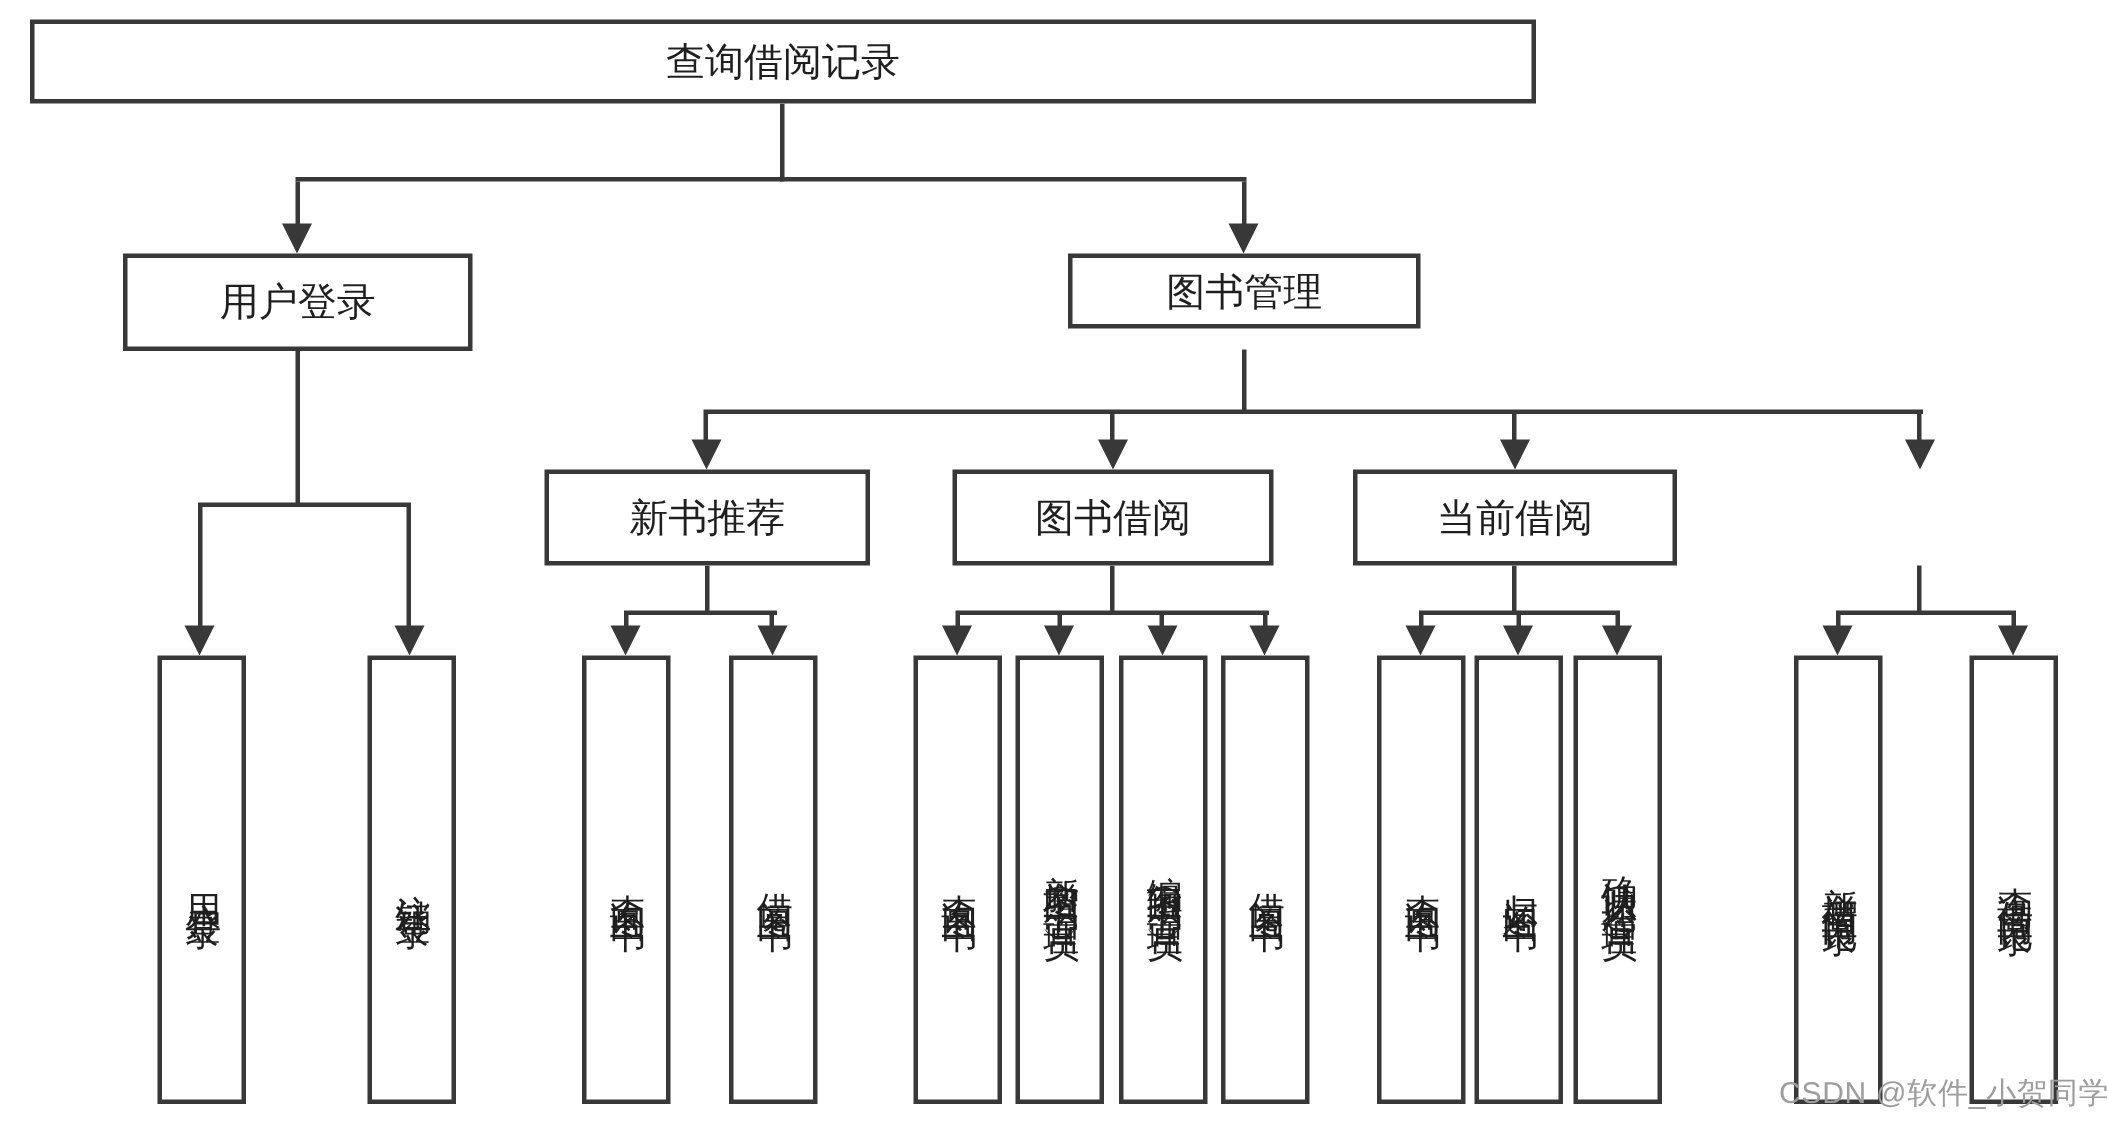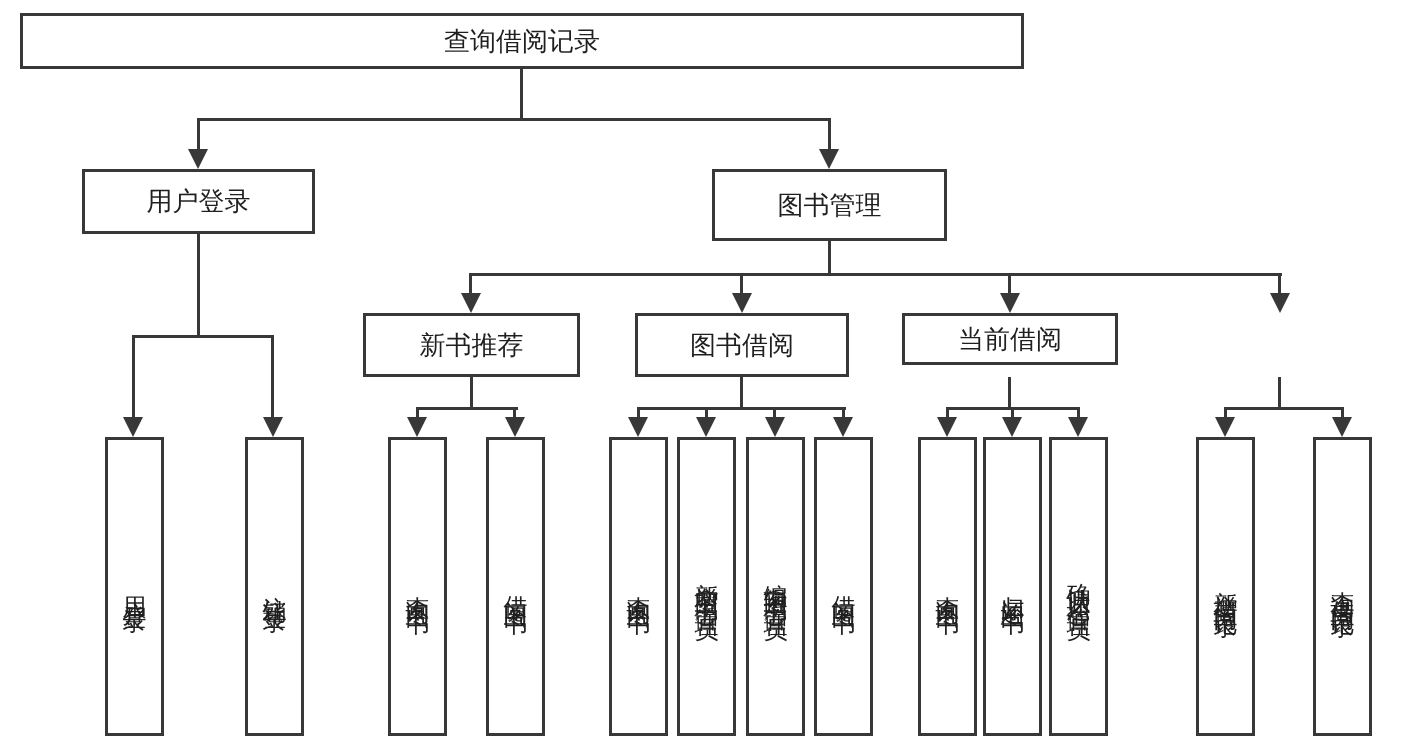--- a/index.html
+++ b/index.html
@@ -46,21 +46,21 @@
   <div class="ln" style="left:520px;top:69px;width:3px;height:52px;"></div>
   <div class="ln" style="left:197px;top:118px;width:634px;height:3px;"></div>
   <div class="ln" style="left:197px;top:121px;width:3px;height:30px;"></div>
   <div class="arr" style="left:188px;top:149px;"></div>
   <div class="ln" style="left:828px;top:121px;width:3px;height:30px;"></div>
   <div class="arr" style="left:819px;top:149px;"></div>
 
   <div class="hbox" style="left:82px;top:169px;width:233px;height:65px;">
     <span>用户登录</span>
   </div>
-  <div class="hbox" style="left:712px;top:169px;width:235px;height:72px;">
+  <div class="hbox" style="left:712px;top:169px;width:235px;height:50px;">
     <span>图书管理</span>
   </div>
 
   <div class="ln" style="left:197px;top:234px;width:3px;height:104px;"></div>
   <div class="ln" style="left:132px;top:335px;width:142px;height:3px;"></div>
   <div class="ln" style="left:132px;top:338px;width:3px;height:80px;"></div>
   <div class="arr" style="left:123px;top:417px;"></div>
   <div class="ln" style="left:271px;top:338px;width:3px;height:80px;"></div>
   <div class="arr" style="left:263px;top:417px;"></div>
 
@@ -74,21 +74,21 @@
   <div class="arr" style="left:1000px;top:293px;"></div>
   <div class="ln" style="left:1278px;top:276px;width:3px;height:19px;"></div>
   <div class="arr" style="left:1270px;top:293px;"></div>
 
   <div class="hbox" style="left:635px;top:313px;width:214px;height:64px;">
     <span>图书借阅</span>
   </div>
   <div class="hbox" style="left:363px;top:313px;width:217px;height:64px;">
     <span>新书推荐</span>
   </div>
-  <div class="hbox" style="left:902px;top:313px;width:216px;height:52px;">
+  <div class="hbox" style="left:902px;top:313px;width:216px;height:64px;">
     <span>当前借阅</span>
   </div>
 
   <div class="ln" style="left:470px;top:377px;width:3px;height:33px;"></div>
   <div class="ln" style="left:416px;top:407px;width:102px;height:3px;"></div>
   <div class="ln" style="left:416px;top:410px;width:3px;height:8px;"></div>
   <div class="arr" style="left:407px;top:417px;"></div>
   <div class="ln" style="left:513px;top:410px;width:3px;height:8px;"></div>
   <div class="arr" style="left:505px;top:417px;"></div>
 
@@ -152,13 +152,14 @@
   <div class="vbox" style="left:1049px;">
     <span>确认归还（管理员）</span>
   </div>
   <div class="vbox" style="left:1196px;">
     <span>新增借阅记录</span>
   </div>
   <div class="vbox" style="left:1313px;">
     <span>查询借阅记录</span>
   </div>
 
+  <div class="watermark">CSDN @软件_小贺同学</div>
 </div>
 
 </body></html>

